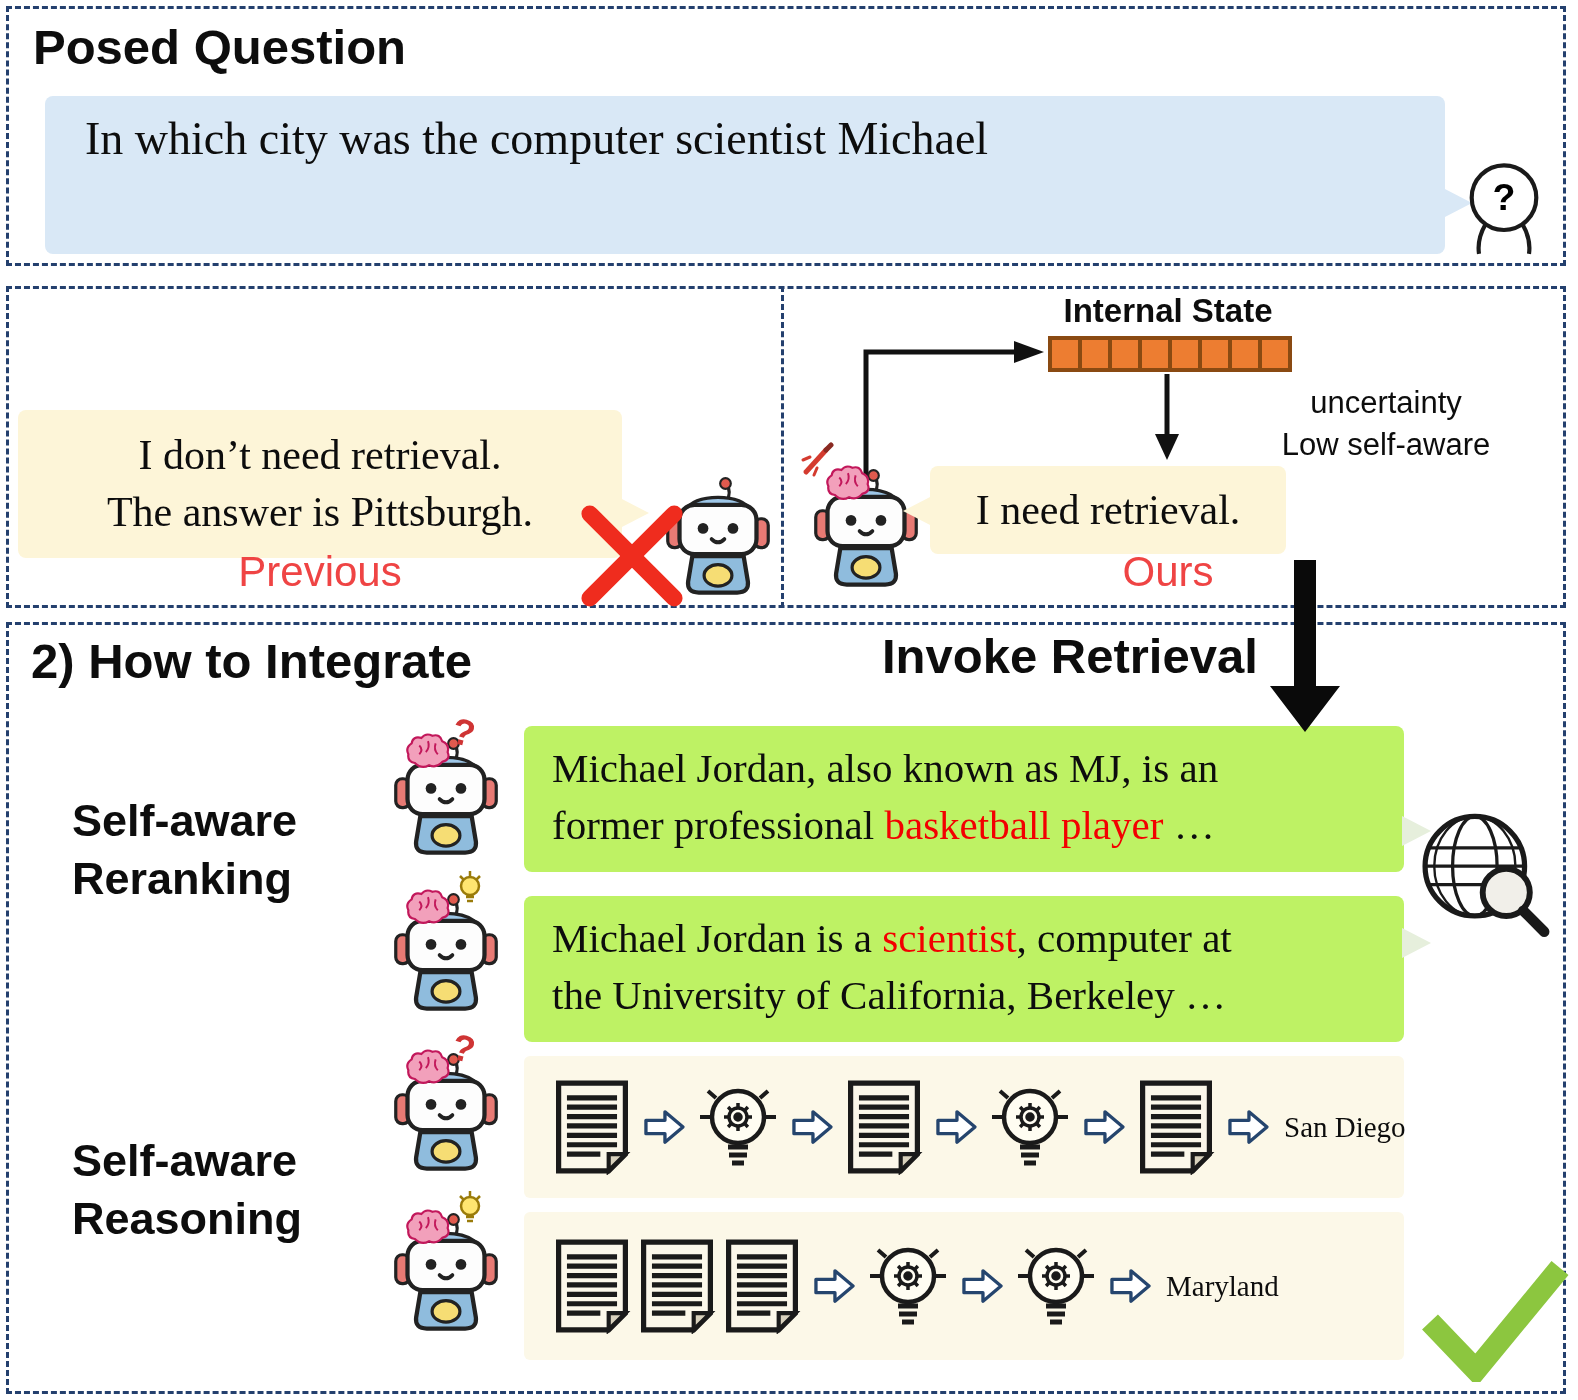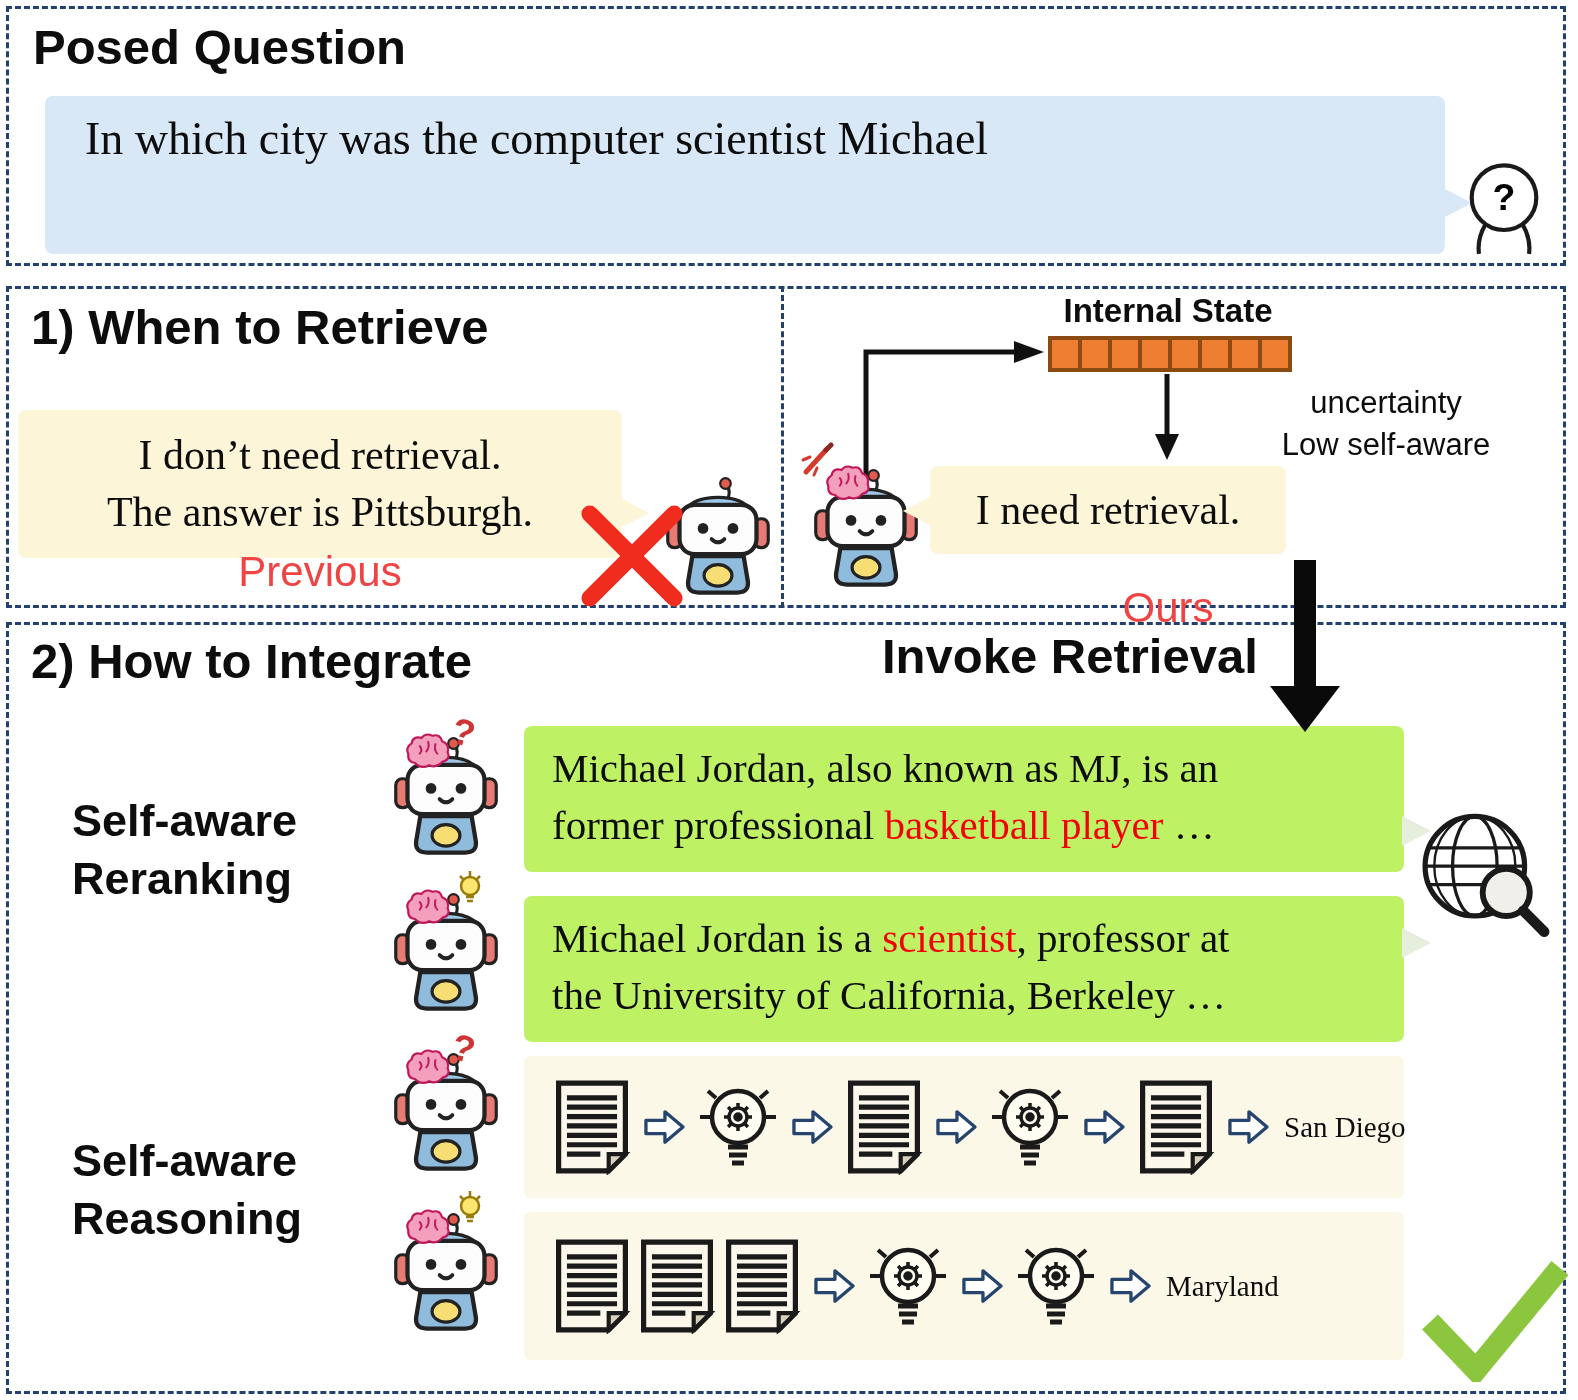--- a/index.html
+++ b/index.html
@@ -131,21 +131,20 @@
   <div class="serif q-text">In which city was the computer scientist Michael</div>
   <div class="tail right" style="top:92px;"></div>
 </div>
 <svg class="abs" style="left:1456px; top:156px; width:96px; height:100px;" viewBox="0 0 92 96">
   <use href="#sym-person"></use>
   <text x="46" y="52" font-size="36" font-weight="bold" text-anchor="middle" font-family="Liberation Sans, sans-serif">?</text>
 </svg>
 
 <div class="dashbox" style="left:6px; top:286px; width:1560px; height:322px;">
   <div class="abs" style="left:772px; top:-3px; height:322px; border-left:3px dashed #24406e;"></div>
-  <div class="abs h-big" style="left:22px; top:10px;">1) When to Retrieve</div>
 </div>
 
 <div class="bubble cream" style="left:18px; top:410px; width:604px; height:148px;">
   <div class="bubble-center">
     <div class="serif" style="font-size:42px; line-height:1.35;">I don’t need retrieval.</div>
     <div class="serif" style="font-size:42px; line-height:1.35;">The answer is Pittsburgh.</div>
   </div>
   <div class="tail right" style="top:88px;"></div>
 </div>
 <div class="abs caption" style="left:18px; top:548px; width:604px;">Previous</div>
@@ -191,21 +190,21 @@
   <svg class="addon-scribble" viewBox="0 0 36 36">
       <use href="#sym-scribble"></use>
     </svg>
 </span>
 <div class="bubble cream" style="left:930px; top:466px; width:356px; height:88px;">
   <div class="bubble-center">
     <div class="serif" style="font-size:42px;">I need retrieval.</div>
   </div>
   <div class="tail left" style="top:30px;"></div>
 </div>
-<div class="abs caption" style="left:1040px; top:548px; width:256px;margin-top:36px;">Ours</div>
+<div class="abs caption" style="left:1040px; top:548px; width:256px;">Ours</div>
 
 <svg class="abs" style="left:1262px; top:560px; width:82px; height:174px; z-index:6;" viewBox="0 0 82 174">
   <path d="M32 0 H54 V126 H78 L43 172 L8 126 H32 Z" fill="#0a0a0a"></path>
 </svg>
 
 <div class="dashbox" style="left:6px; top:622px; width:1560px; height:772px;">
   <div class="abs h-big" style="left:22px; top:8px;">2) How to Integrate</div>
 </div>
 <div class="abs h-big" style="left:882px; top:628px;">Invoke Retrieval</div>
 
@@ -234,21 +233,21 @@
       <use href="#sym-robot"></use>
     </svg>
   <svg class="addon-brain" viewBox="0 0 44 34">
       <use href="#sym-brain"></use>
     </svg>
   <svg class="addon-bulb" viewBox="0 0 32 36">
       <use href="#sym-minibulb"></use>
     </svg>
 </span>
 <div class="bubble green" style="left:524px; top:896px; width:880px; height:146px; padding:14px 0 0 28px;">
-  <div class="serif p-text"><span>Michael Jordan is a </span><span class="red-hl">scientist</span><span>, professor at</span></div>
+  <div class="serif p-text"><span>Michael Jordan is a </span><span class="red-hl">scientist</span><span>, computer at</span></div>
   <div class="serif p-text">the University of California, Berkeley …</div>
   <div class="tail right" style="top:32px;"></div>
 </div>
 <svg class="abs" style="left:1412px; top:806px; width:144px; height:144px;" viewBox="0 0 110 110">
   <use href="#sym-globe"></use>
 </svg>
 
 <div class="abs side-label" style="left:72px; top:1132px;">
   <div>Self-aware</div>
   <div>Reasoning</div>

